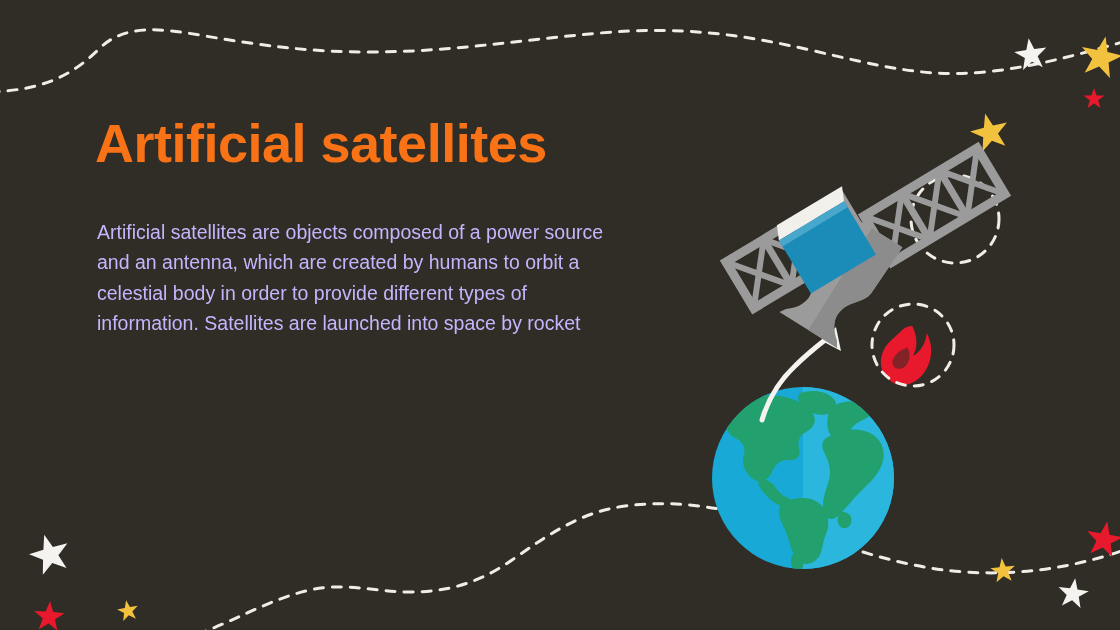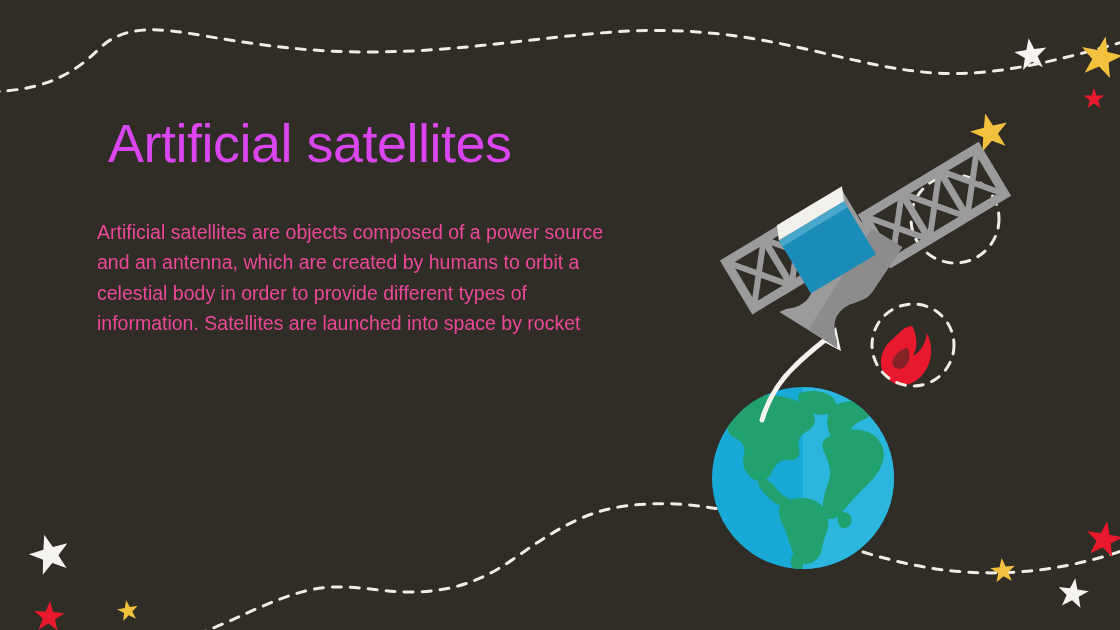--- a/index.html
+++ b/index.html
@@ -21,37 +21,37 @@
     left: 0;
     width: 1120px;
     height: 630px;
   }
   #bg-decor { z-index: 1; }
   #art      { z-index: 2; }
   #text     { z-index: 3; }
 
   .slide-title {
     position: absolute;
-    left: 108px;
+    left: 95px;
     top: 78px;
     font-size: 54px;
-    font-weight: normal;
-    color: #d946ef;
+    font-weight: bold;
+    color: #f97316;
     letter-spacing: -0.5px;
     line-height: 1.1;
     white-space: nowrap;
   }
   .slide-body {
     position: absolute;
     left: 97px;
     top: 197px;
     width: 530px;
     font-size: 19.5px;
     line-height: 30.5px;
-    color: #ec4899;
+    color: #c4b5fd;
     font-weight: normal;
   }
 </style>
 </head>
 <body>
 
 <div id="slide">
 
   <svg class="layer" id="bg-decor" viewBox="0 0 1120 630">
 

